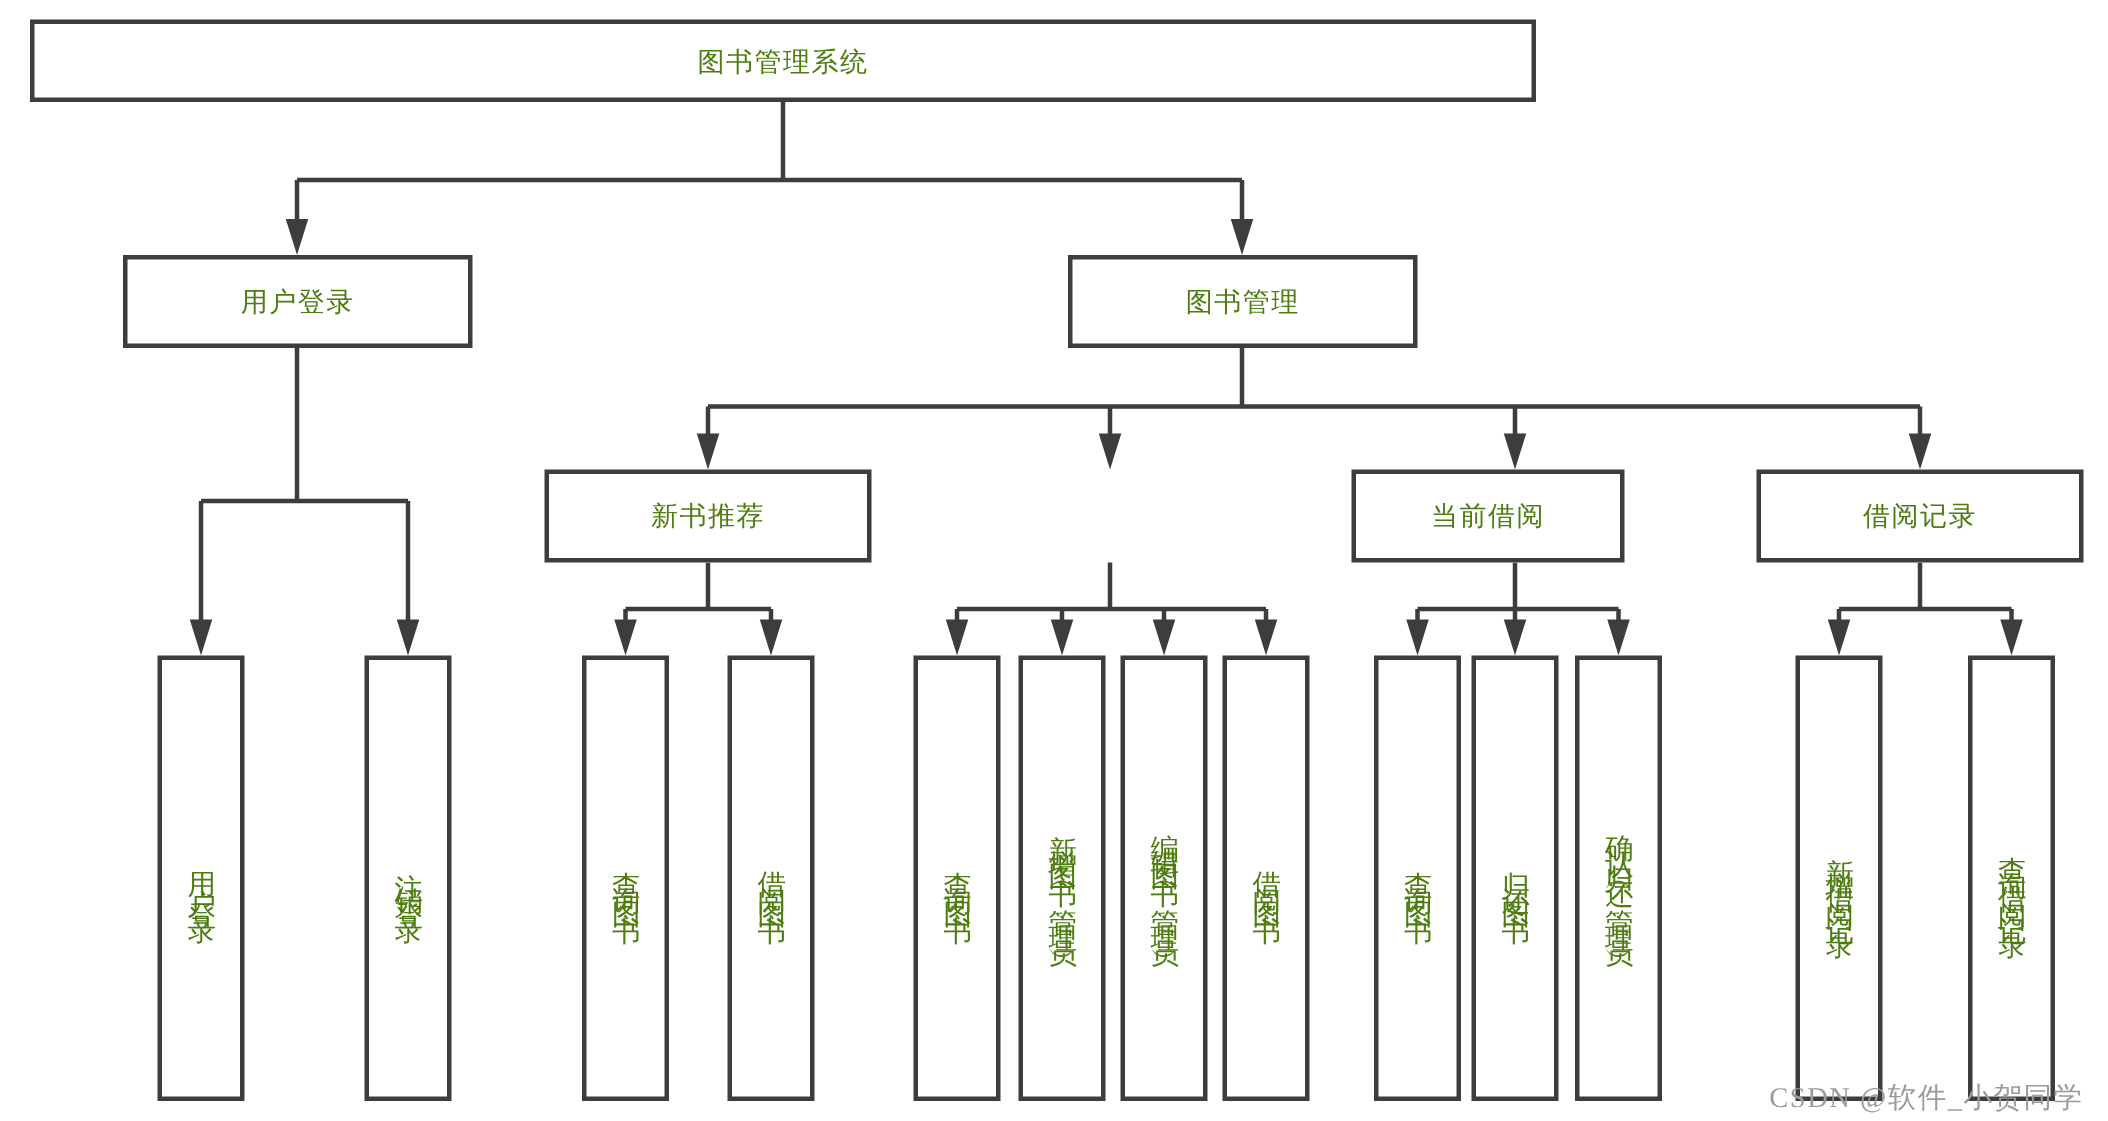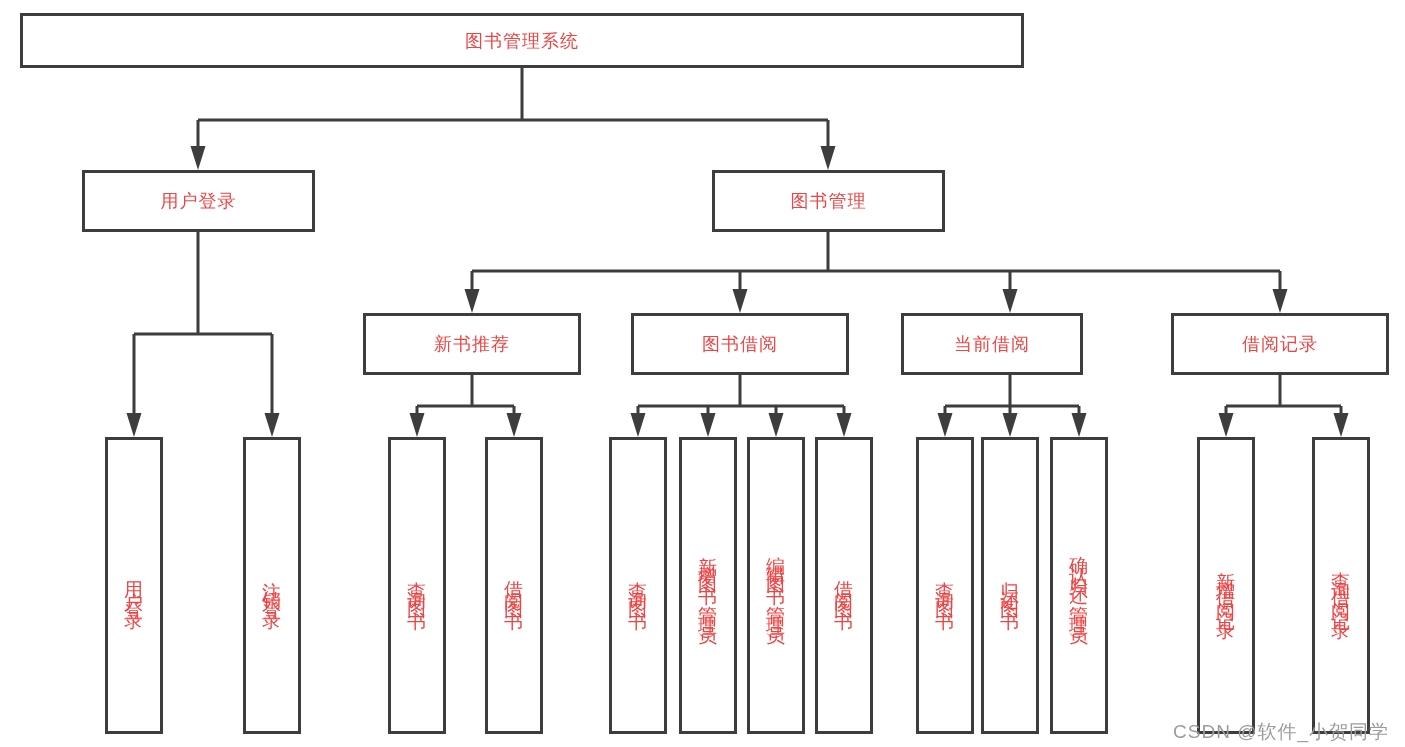--- a/index.html
+++ b/index.html
@@ -14,21 +14,21 @@
   svg.connectors {
     position: absolute;
     left: 0; top: 0;
     width: 1405px; height: 747px;
   }
   .node {
     position: absolute;
     box-sizing: border-box;
     background: #ffffff;
     border: 3px solid #3d3d3d;
-    color: #ef4444;
+    color: #4d7c0f;
     display: flex;
     align-items: center;
     justify-content: center;
     text-align: center;
   }
   .h { font-size: 18px; letter-spacing: 1px; white-space: nowrap; }
   .v {
     writing-mode: vertical-rl;
     text-orientation: mixed;
     font-size: 19px;
@@ -59,20 +59,21 @@
   .lf-13 { left: 1312px; }
   .watermark {
     position: absolute;
     right: 16px;
     top: 719px;
     font-size: 19px;
     letter-spacing: 1px;
     color: #9c9c9c;
     z-index: 5;
     white-space: nowrap;
+    font-family: Liberation Serif, serif;
   }
 </style>
 </head>
 <body>
 
 <div class="canvas">
 
   <svg class="connectors" viewBox="0 0 1405 747" xmlns="http://www.w3.org/2000/svg">
     <g stroke="#3d3d3d" stroke-width="3" fill="none">
       <path d="M522 68 V120 M198 120 H828 M198 120 V150 M828 120 V150"></path>
@@ -105,21 +106,20 @@
       <polygon points="1333.5,413 1348.5,413 1341,437"></polygon>
     </g>
   </svg>
 
   <div class="node h root-box">图书管理系统</div>
 
   <div class="node h l2-a">用户登录</div>
   <div class="node h l3-1">新书推荐</div>
 
   <div class="node h l2-b">图书管理</div>
-  <div class="node h l3-2">图书借阅</div>
   <div class="node h l3-3">当前借阅</div>
   <div class="node h l3-4">借阅记录</div>
 
   <div class="node v leaf lf-1">用户登录</div>
   <div class="node v leaf lf-2">注销登录</div>
 
   <div class="node v leaf lf-3">查询图书</div>
   <div class="node v leaf lf-4">借阅图书</div>
 
   <div class="node v leaf lf-5">查询图书</div>

